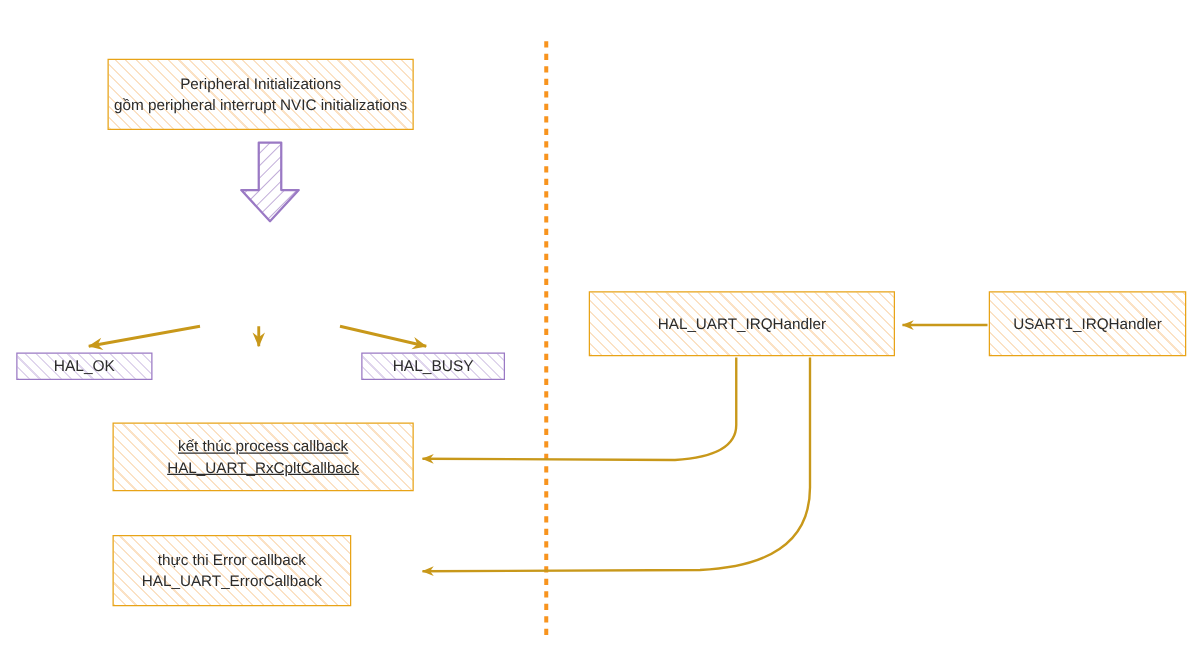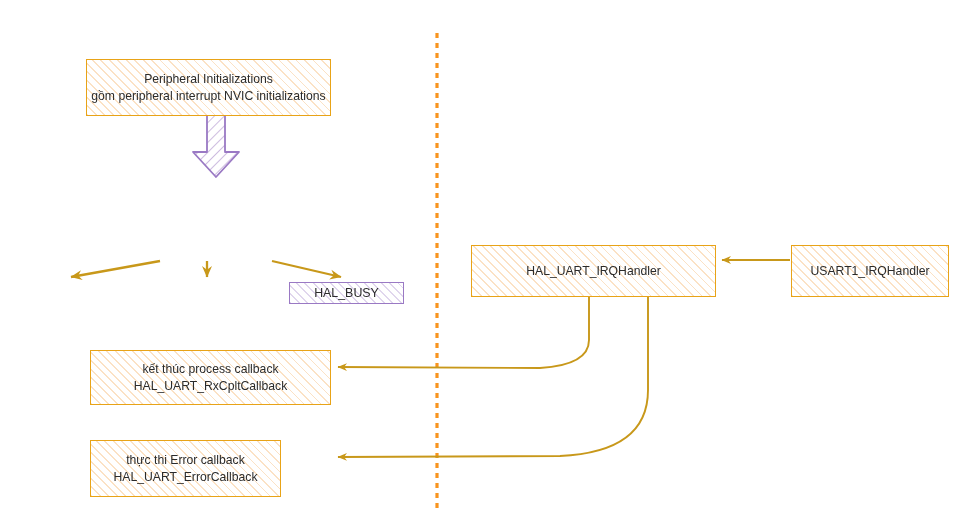--- a/index.html
+++ b/index.html
@@ -49,21 +49,20 @@
   .node.orange {
     border: 1.6px solid #e8a317;
     background-color: #ffffff;
     background-image: repeating-linear-gradient(
         45deg,
         rgba(244,169,84,0.34) 0px,
         rgba(244,169,84,0.34) 1.2px,
         rgba(255,255,255,0) 1.2px,
         rgba(255,255,255,0) 6px);
     font-size: 12.2px;
-    margin-top: 12px;
   }
 
   
   .node.purple {
     border: 1.5px solid #9a79c4;
     background-color: #ffffff;
     background-image: repeating-linear-gradient(
         45deg,
         rgba(154,121,196,0.30) 0px,
         rgba(154,121,196,0.30) 1.2px,
@@ -83,21 +82,21 @@
   }
 
   
   #n-periph-init   { left: 86px;  top: 47px;  width: 245px; height: 57px; }
   #n-start-process { left: 86px;  top: 190px; width: 245px; height: 70px; }
 
   #n-hal-ok    { left: 13px;  top: 282px; width: 109px; height: 22px; }
   #n-hal-error { left: 157px; top: 282px; width: 96px;  height: 22px; }
   #n-hal-busy  { left: 289px; top: 282px; width: 115px; height: 22px; }
 
-  #n-rxcplt-cb { left: 90px;  top: 338px; width: 241px; height: 55px; }
+  #n-rxcplt-cb { left: 90px;  top: 338px; width: 241px; height: 55px; text-decoration: underline; }
   #n-error-cb  { left: 90px;  top: 428px; width: 191px; height: 57px; }
 
   #n-hal-irq   { left: 471px; top: 233px; width: 245px; height: 52px; text-align: right; }
   #n-usart1-irq{ left: 791px; top: 233px; width: 158px; height: 52px; }
 
   
   #block-arrow {
     position: absolute;
     left: 188px;
     top: 112px;
@@ -142,20 +141,21 @@
         <line x1="0" y1="0" x2="0" y2="7" stroke="#b49ad0" stroke-width="1.3"></line>
       </pattern>
     </defs>
     <path d="M 19,2 L 37,2 L 37,40 L 51,40 L 28,65 L 5,40 L 19,40 Z" fill="url(#phatch)" stroke="#9a79c4" stroke-width="1.8" stroke-linejoin="round"></path>
   </svg>
 
   <div class="node orange" id="n-periph-init">Peripheral Initializations
 gồm peripheral interrupt NVIC initializations</div>
 
 
+  <div class="node purple" id="n-hal-ok">HAL_OK</div>
 
 
   <div class="node purple" id="n-hal-busy">HAL_BUSY</div>
 
   <div class="node orange" id="n-rxcplt-cb">kết thúc process callback
 HAL_UART_RxCpltCallback</div>
 
   <div class="node orange" id="n-error-cb">thực thi Error callback
 HAL_UART_ErrorCallback</div>
 

